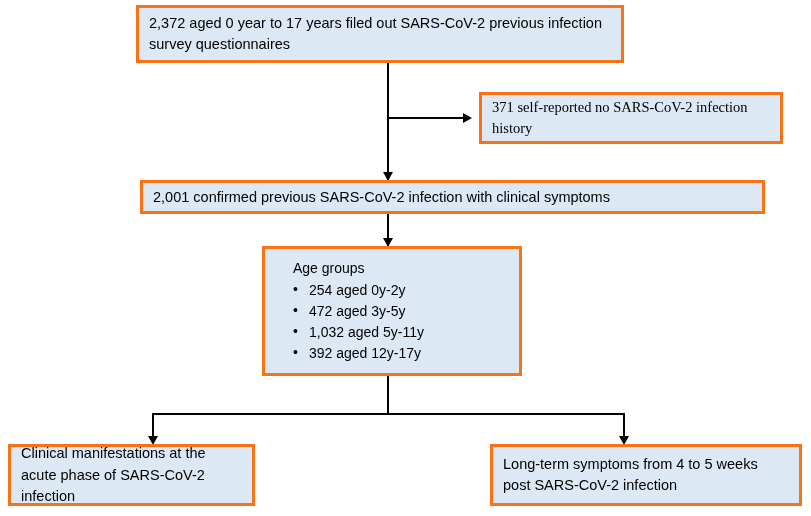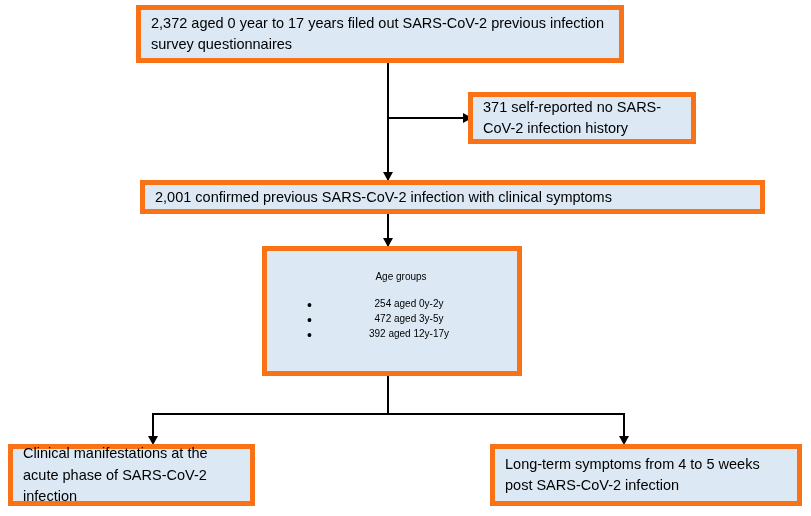--- a/index.html
+++ b/index.html
@@ -14,21 +14,21 @@
     position: relative;
     width: 811px;
     height: 516px;
     background: #ffffff;
     overflow: hidden;
   }
   .box {
     position: absolute;
     box-sizing: border-box;
     background: #dce9f5;
-    border: 5px solid #f97316;
+    border: 3px solid #f97316;
     color: #000000;
     font-size: 14.5px;
     line-height: 1.45;
     padding: 6px 10px;
     display: flex;
     align-items: center;
   }
   .box .txt {
     display: block;
     width: 100%;
@@ -50,30 +50,29 @@
   }
   .arrowhead.down {
     border-left: 5px solid transparent;
     border-right: 5px solid transparent;
     border-top: 9px solid #000000;
     border-bottom: 0;
   }
   .agelist {
     display: block;
     width: 100%;
-    font-size: 10px;
+    font-size: 14px;
     line-height: 1.5;
-    text-align: center;
   }
   .agelist .title {
     display: block;
     margin: 0 0 1px 18px;
   }
   .agelist ul {
-    margin: 12px;
+    margin: 0;
     padding: 0 0 0 18px;
     list-style: none;
   }
   .agelist li {
     position: relative;
     padding-left: 16px;
   }
   .agelist li:before {
     content: "\2022";
     position: absolute;
@@ -90,37 +89,38 @@
   <div class="box" style="left:136px; top:5px; width:488px; height:58px;">
     <span class="txt">2,372  aged 0 year to 17 years filed out SARS-CoV-2 previous infection  survey questionnaires</span>
   </div>
 
   <div class="line vline" style="left:387px; top:63px; height:117px;"></div>
   <div class="arrowhead down" style="left:382.5px; top:172px;"></div>
 
   <div class="line hline" style="left:387px; top:117px; width:78px;"></div>
   <div class="arrowhead" style="left:463px; top:112.5px;"></div>
 
-  <div class="box" style="left:468px; top:92px; width:228px; height:52px;">
+  <div class="box" style="left:479px; top:92px; width:304px; height:52px;font-family:Liberation Serif, serif;">
     <span class="txt">371 self-reported no SARS-CoV-2 infection history</span>
   </div>
 
   <div class="box" style="left:108px; top:180px; width:625px; height:34px;margin-left:32px;">
     <span class="txt">2,001 confirmed previous SARS-CoV-2 infection with  clinical symptoms</span>
   </div>
 
   <div class="line vline" style="left:387px; top:214px; height:32px;"></div>
   <div class="arrowhead down" style="left:382.5px; top:238px;"></div>
 
   <div class="box" style="left:262px; top:246px; width:260px; height:130px;">
     <div class="agelist">
       <span class="title">Age groups</span>
       <ul>
         <li>254 aged 0y-2y</li>
         <li>472 aged 3y-5y</li>
+        <li>1,032 aged 5y-11y</li>
         <li>392 aged 12y-17y</li>
       </ul>
     </div>
   </div>
 
   <div class="line vline" style="left:387px; top:376px; height:38px;"></div>
   <div class="line hline" style="left:152px; top:413px; width:472px;"></div>
   <div class="line vline" style="left:152px; top:413px; height:30px;"></div>
   <div class="line vline" style="left:623px; top:413px; height:30px;"></div>
   <div class="arrowhead down" style="left:147.5px; top:436px;"></div>

